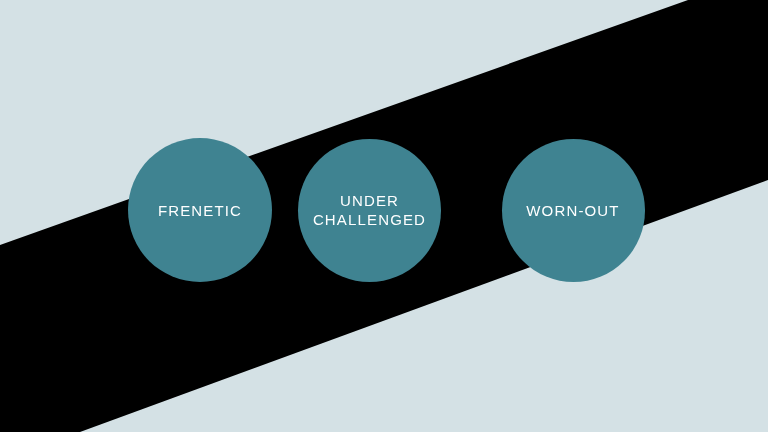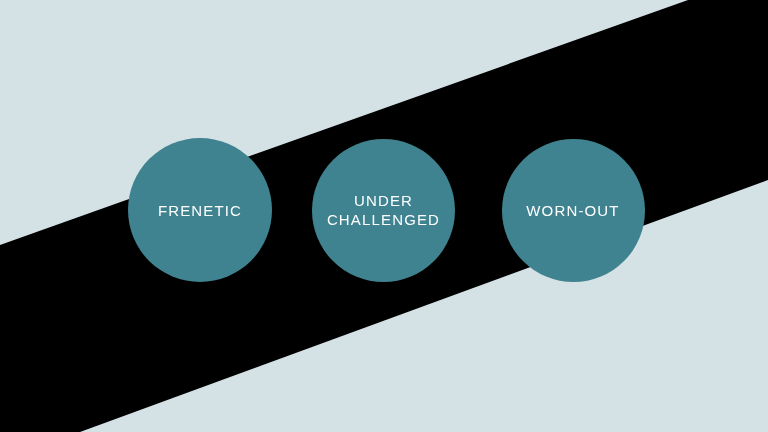--- a/index.html
+++ b/index.html
@@ -63,21 +63,21 @@
     <polygon points="0,245 688,0 768,0 768,180 80,432 0,432"></polygon>
     <polygon points="0,0 0,0 0,0" style="display:none" fill="#a5c6ca"></polygon>
   </svg>
 
   <div id="circle-row">
 
     <div class="circle" style="width: 144px; height: 144px; left: 128px; top: 138px; background: rgb(63, 131, 145);">
       <span class="circle-label">FRENETIC</span>
     </div>
 
-    <div class="circle" style="width: 143px; height: 143px; left: 312px; top: 138.5px; background: rgb(63, 131, 145);">
+    <div class="circle" style="width: 143px; height: 143px; left: 298px; top: 138.5px; background: rgb(63, 131, 145);">
       <span class="circle-label">UNDER
 CHALLENGED</span>
     </div>
 
     <div class="circle" style="width: 143px; height: 143px; left: 501.5px; top: 138.5px; background: rgb(63, 131, 145);">
       <span class="circle-label">WORN-OUT</span>
     </div>
 
   </div>
 </div>

